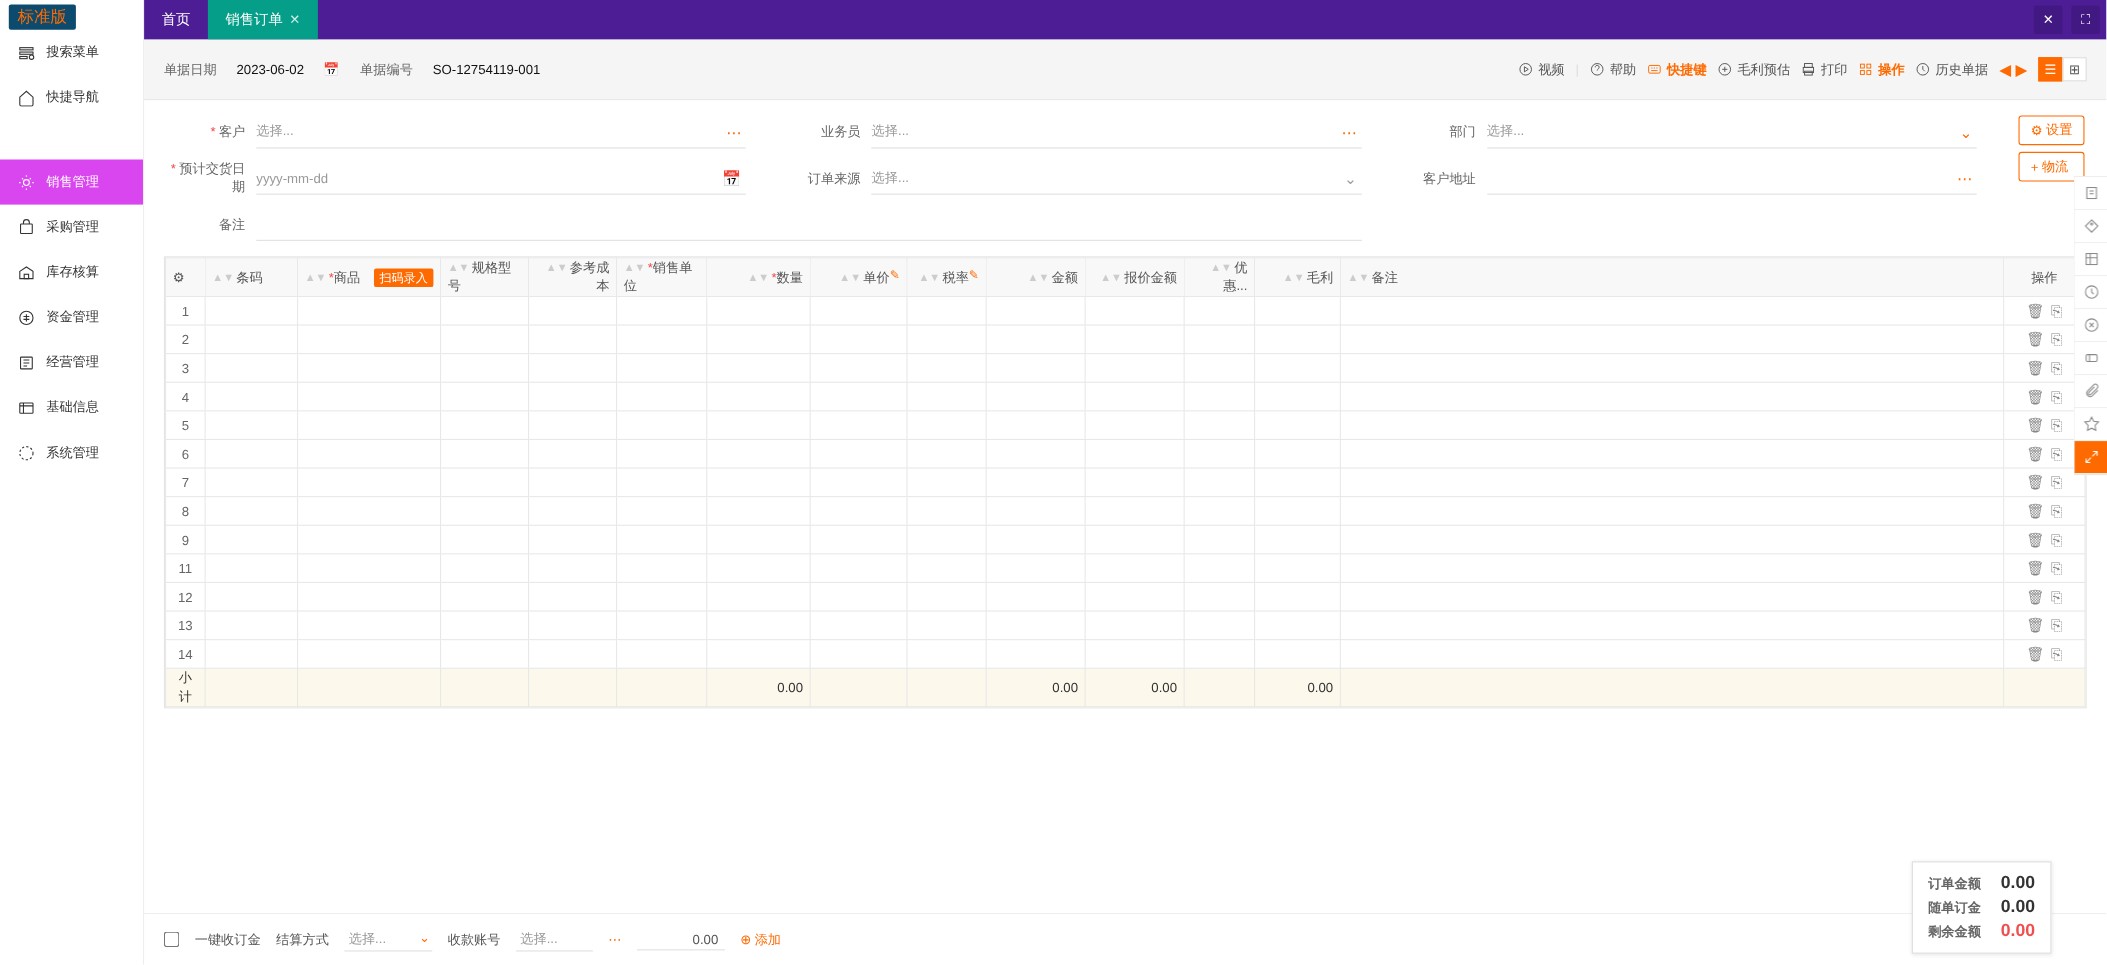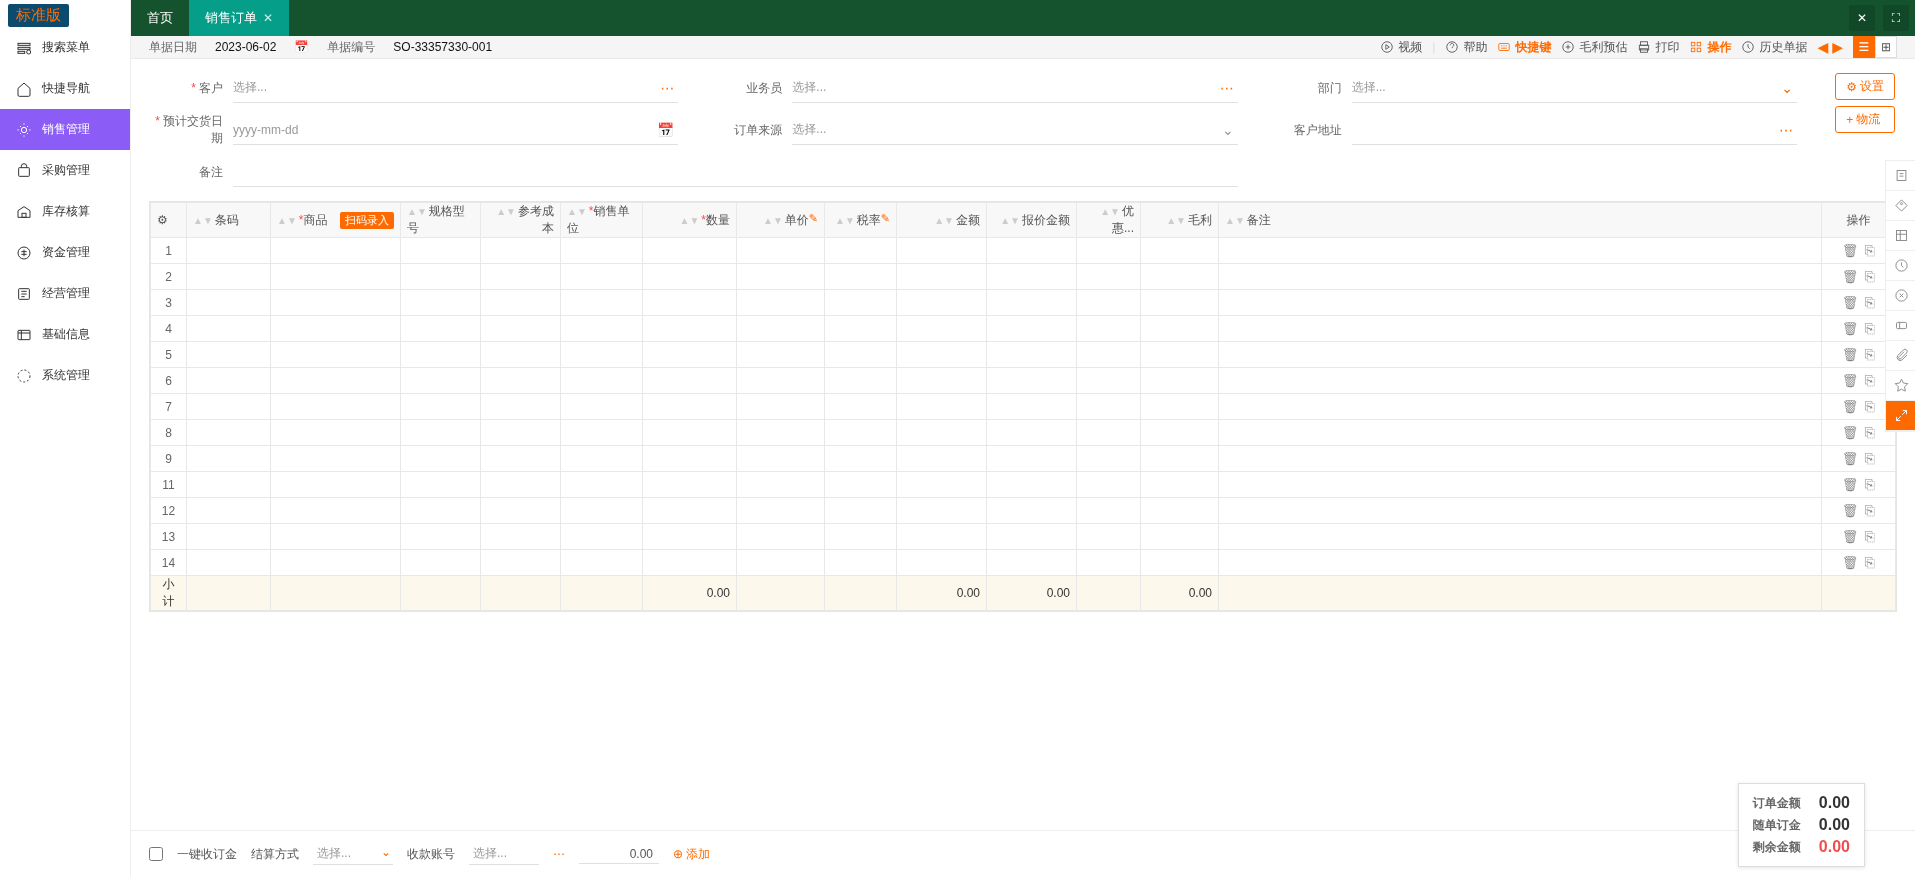--- a/index.html
+++ b/index.html
@@ -4,37 +4,37 @@
   <style>
     * { margin: 0; padding: 0; box-sizing: border-box; }
     body { font-family: "Microsoft YaHei", Arial, sans-serif; font-size: 12px; color: #333; background: #fff; overflow: hidden; }
     
     .app { display: flex; height: 100vh; }
     
     
     .sidebar { width: 131px; background: #fff; border-right: 1px solid #eee; flex-shrink: 0; }
     .sidebar-tag { background: #0c4a6e; color: #ff6a00; padding: 2px 8px; font-size: 15px; border-radius: 2px; display: inline-block; margin: 4px 8px 0; text-align: right; }
     .sidebar-item { display: flex; align-items: center; padding: 12px 16px; color: #333; cursor: pointer; gap: 10px; }
-    .sidebar-item.active { background: #8b5cf6; color: #fff; }
+    .sidebar-item.active { background: #d946ef; color: #fff; margin-top: 36px; }
     .sidebar-item .sicon { width: 16px; height: 16px; display: inline-flex; align-items: center; justify-content: center; }
     .sidebar-item svg { width: 16px; height: 16px; fill: none; stroke: currentColor; stroke-width: 1.5; }
     
     
     .main { flex: 1; display: flex; flex-direction: column; min-width: 0; }
     
     
-    .tabs { background: #14532d; display: flex; align-items: center; height: 36px; }
+    .tabs { background: #4c1d95; display: flex; align-items: center; height: 36px; }
     .tab { padding: 0 16px; height: 36px; display: flex; align-items: center; color: #fff; cursor: pointer; gap: 6px; font-size: 13px; }
     .tab.active { background: #059e88; }
     .tab .close-x { font-size: 12px; opacity: 0.8; }
     .tabs-right { margin-left: auto; display: flex; gap: 8px; padding-right: 6px; }
     .tabs-right .tbtn { width: 26px; height: 26px; display: flex; align-items: center; justify-content: center; color: #fff; cursor: pointer; background: rgba(0,0,0,0.12); border-radius: 2px; }
     
     
-    .doc-header { background: #f5f5f5; padding: 0 18px; display: flex; align-items: center; gap: 18px; border-bottom: 1px solid #e8e8e8; }
+    .doc-header { background: #f5f5f5; padding: 16px 18px; display: flex; align-items: center; gap: 18px; border-bottom: 1px solid #e8e8e8; }
     .doc-header .label { color: #666; }
     .doc-header .val { color: #111; }
     .doc-header .cal-icon { color: #ff6a00; }
     .doc-actions { margin-left: auto; display: flex; align-items: center; gap: 10px; color: #555; }
     .doc-actions .act { display: flex; align-items: center; gap: 4px; cursor: pointer; font-size: 12px; }
     .doc-actions .act svg { width: 14px; height: 14px; stroke: currentColor; fill: none; stroke-width: 1.5; }
     .doc-actions .nav-arrows { display: flex; gap: 4px; }
     .doc-actions .nav-arrows span { color: #ff6a00; cursor: pointer; font-size: 14px; }
     .view-toggle { display: flex; }
     .view-toggle .vbtn { width: 22px; height: 22px; border: 1px solid #ddd; display: flex; align-items: center; justify-content: center; cursor: pointer; background: #fff; }
@@ -199,21 +199,21 @@
         <div class="tbtn">✕</div>
         <div class="tbtn">⛶</div>
       </div>
     </div>
 
     <div class="doc-header">
       <span class="label">单据日期</span>
       <span class="val">2023-06-02</span>
       <span class="cal-icon">📅</span>
       <span class="label">单据编号</span>
-      <span class="val">SO-33357330-001</span>
+      <span class="val">SO-12754119-001</span>
       <div class="doc-actions">
         <span class="act">
             <svg viewBox="0 0 24 24">
               <circle cx="12" cy="12" r="9"></circle>
               <path d="M10 8l6 4-6 4z"></path>
             </svg>
             <span>视频</span>
           </span>
         <span style="color:#ddd">|</span>
         <span class="act">

